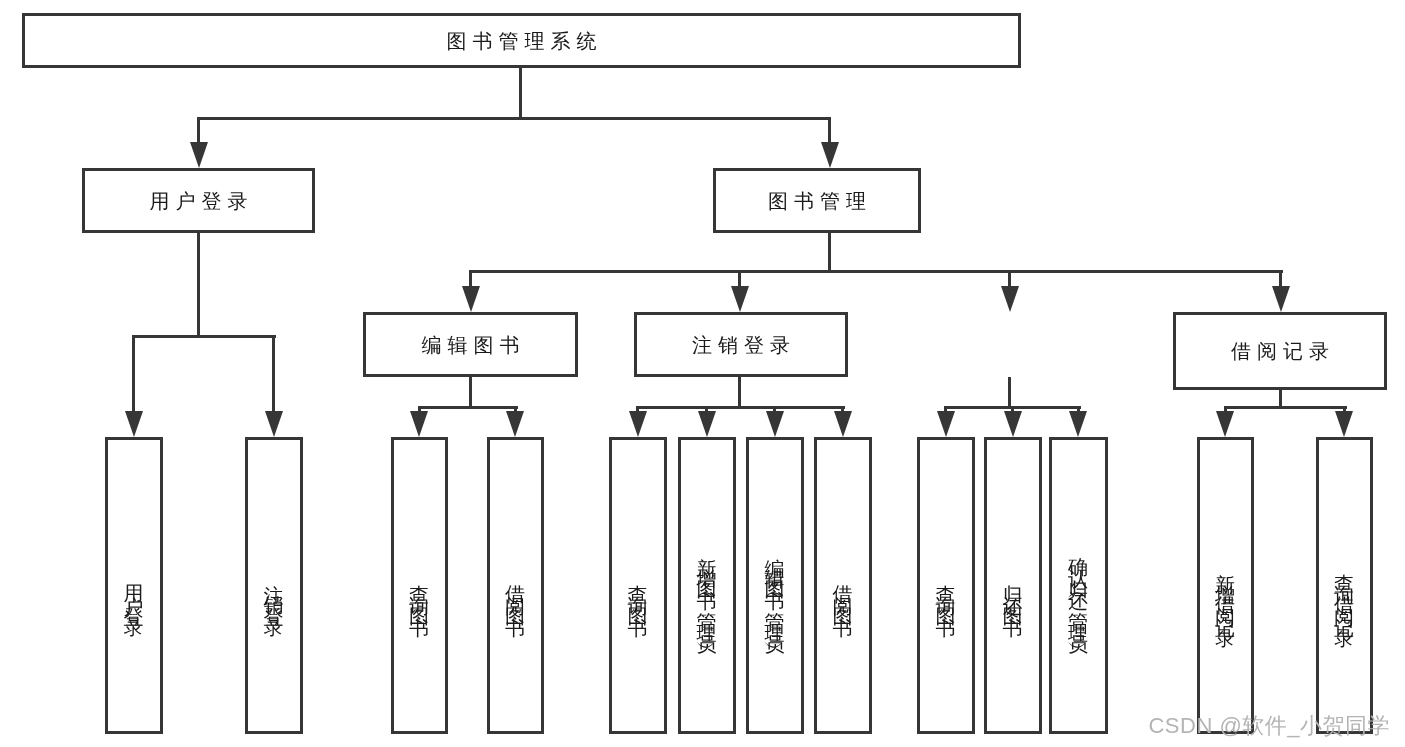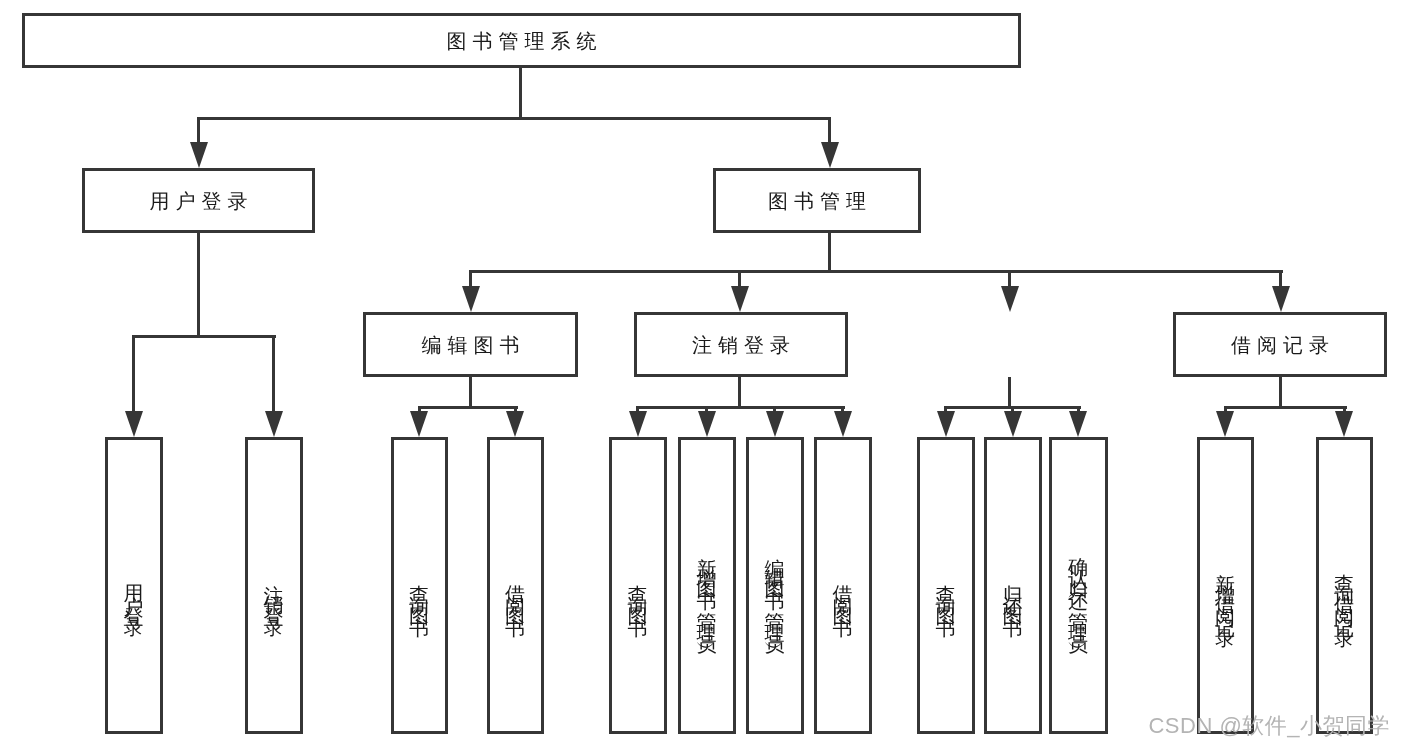--- a/index.html
+++ b/index.html
@@ -142,21 +142,21 @@
   <div class="box" style="left:713px;top:168px;width:208px;height:65px">
     <span class="hlabel">图书管理</span>
   </div>
 
   <div class="box" style="left:363px;top:312px;width:215px;height:65px">
     <span class="hlabel">编辑图书</span>
   </div>
   <div class="box" style="left:634px;top:312px;width:214px;height:65px">
     <span class="hlabel">注销登录</span>
   </div>
-  <div class="box" style="left:1173px;top:312px;width:214px;height:65px">
+  <div class="box" style="left:1173px;top:312px;width:214px;height:78px">
     <span class="hlabel">借阅记录</span>
   </div>
 
   <div class="box" style="left:105px;top:437px;width:58px;height:297px">
     <span class="vlabel">用户登录</span>
   </div>
   <div class="box" style="left:245px;top:437px;width:58px;height:297px">
     <span class="vlabel">注销登录</span>
   </div>
 

